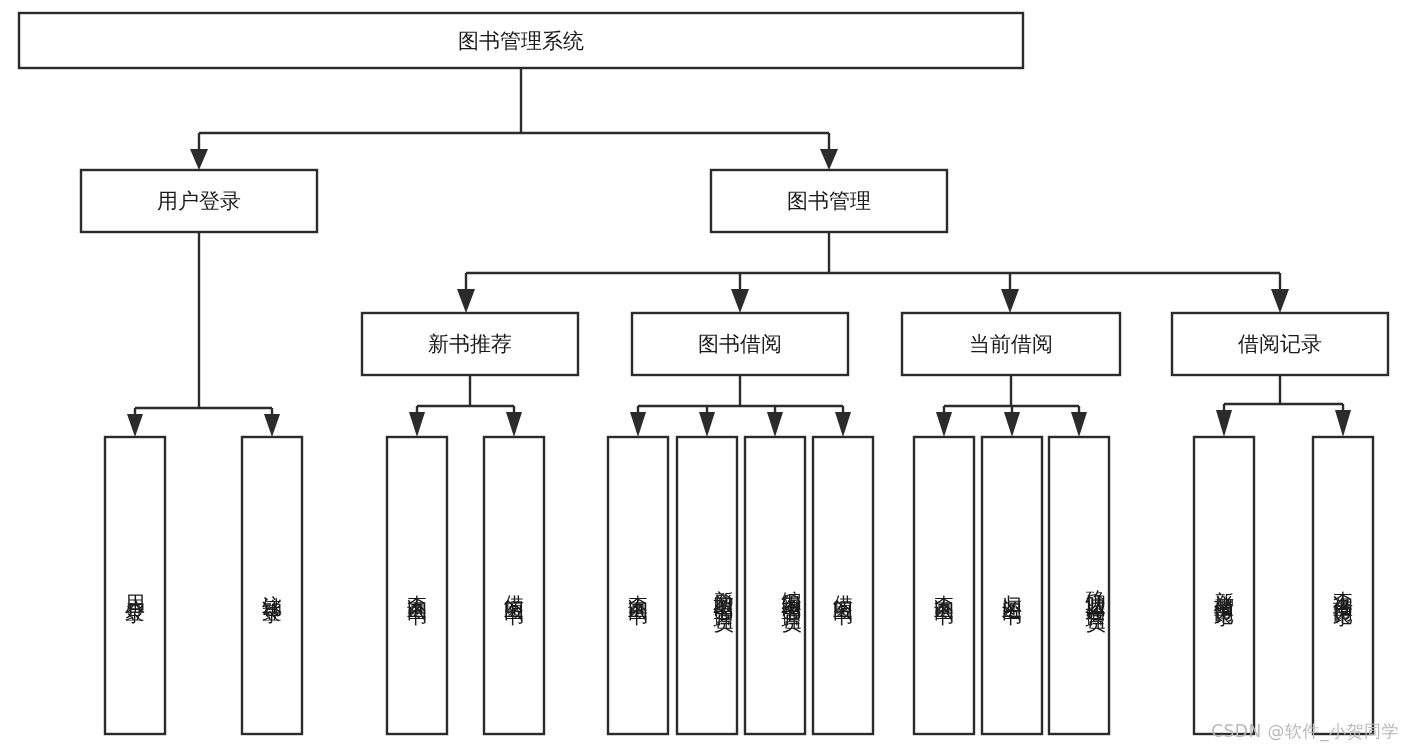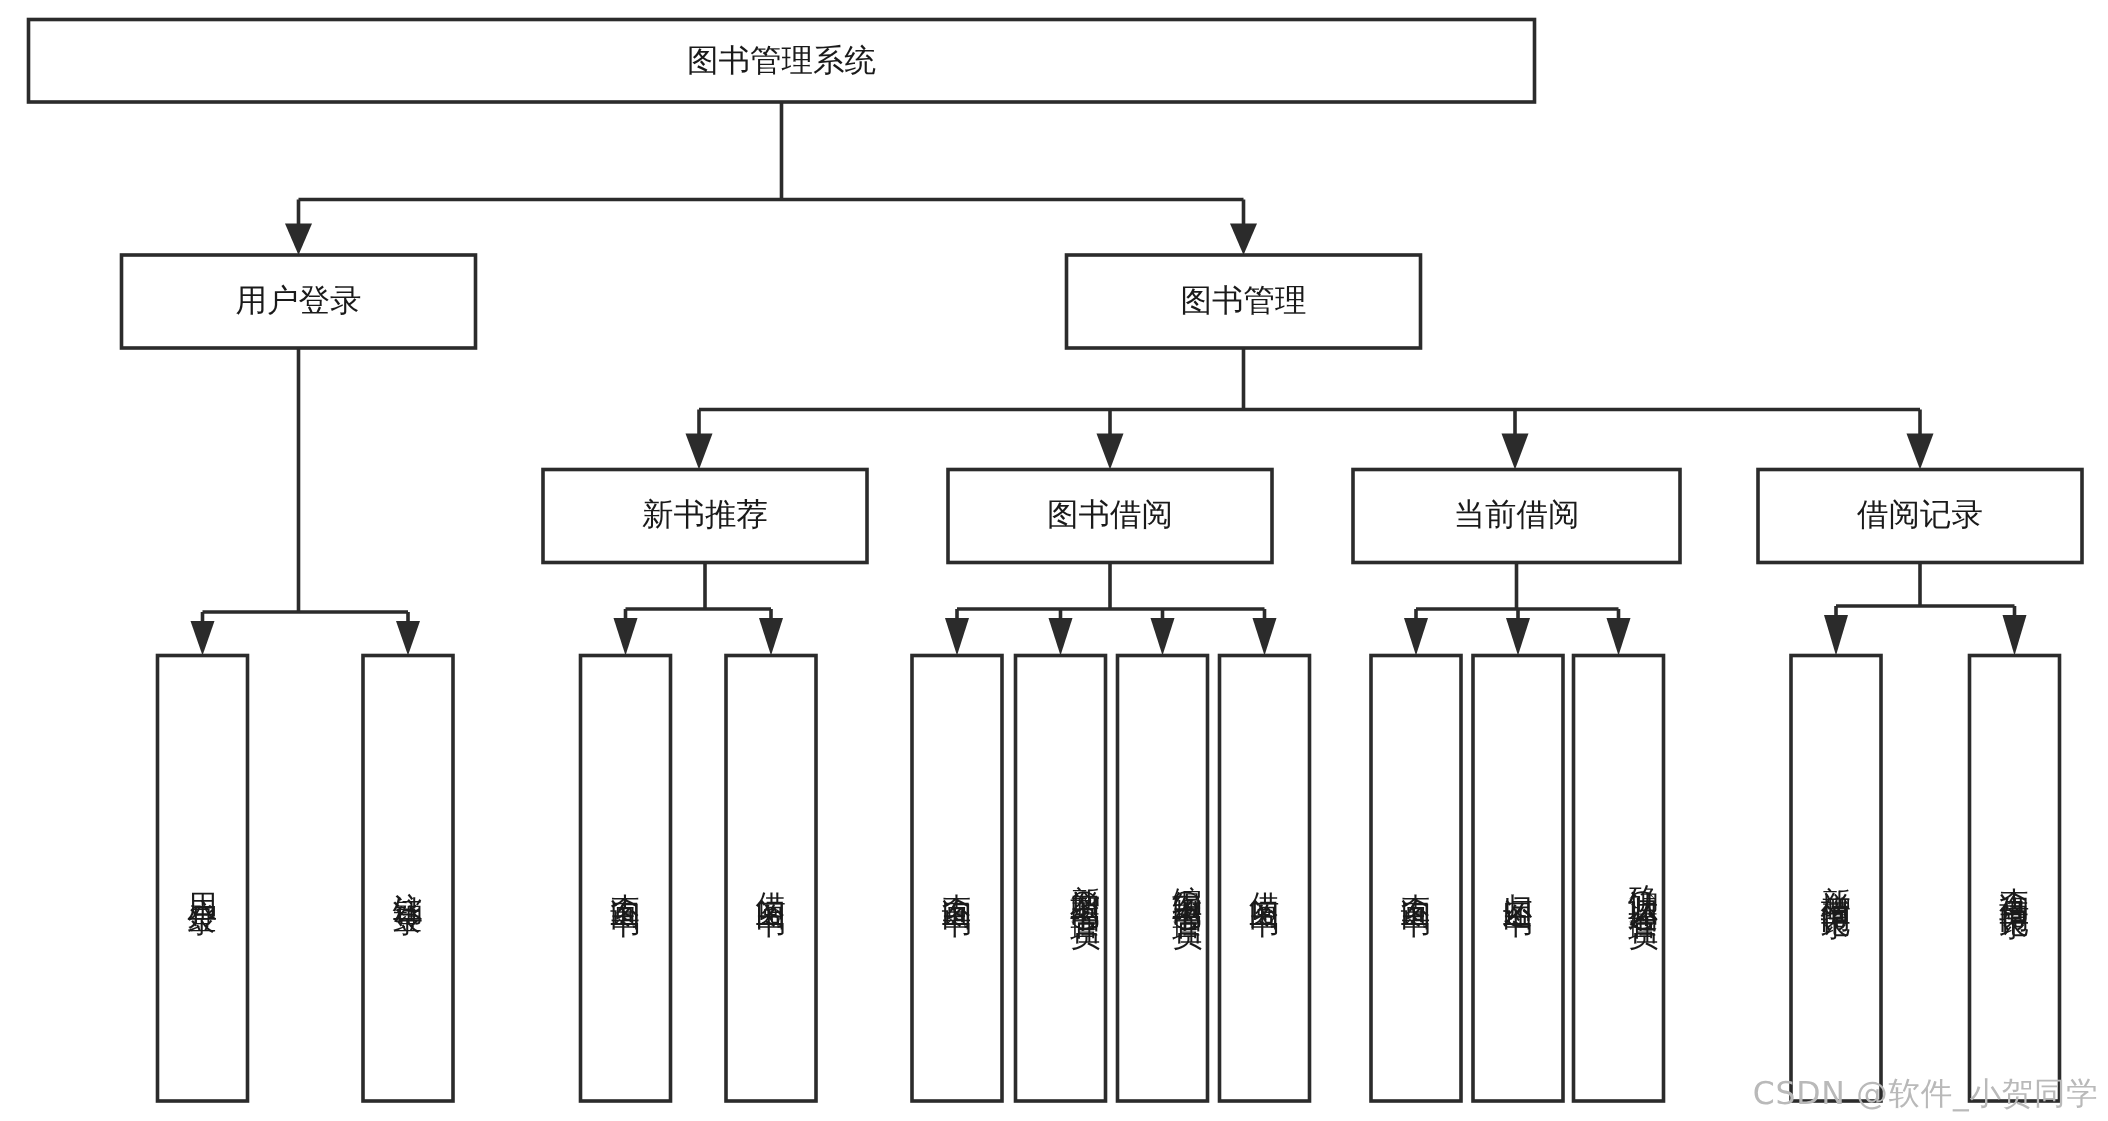--- a/index.html
+++ b/index.html
@@ -61,21 +61,21 @@
     align-items: center;
     justify-content: center;
     white-space: nowrap;
     user-select: none;
   }
   .watermark {
     position: absolute;
     right: 6px;
     bottom: 4px;
     font-family: "DejaVu Sans", "Liberation Sans", sans-serif;
-    font-size: 21px;
+    font-size: 17px;
     color: #b9b9b9;
     white-space: nowrap;
     letter-spacing: 0.5px;
   }
 </style>
 </head>
 <body>
 
 <div id="diagram-root">
 

